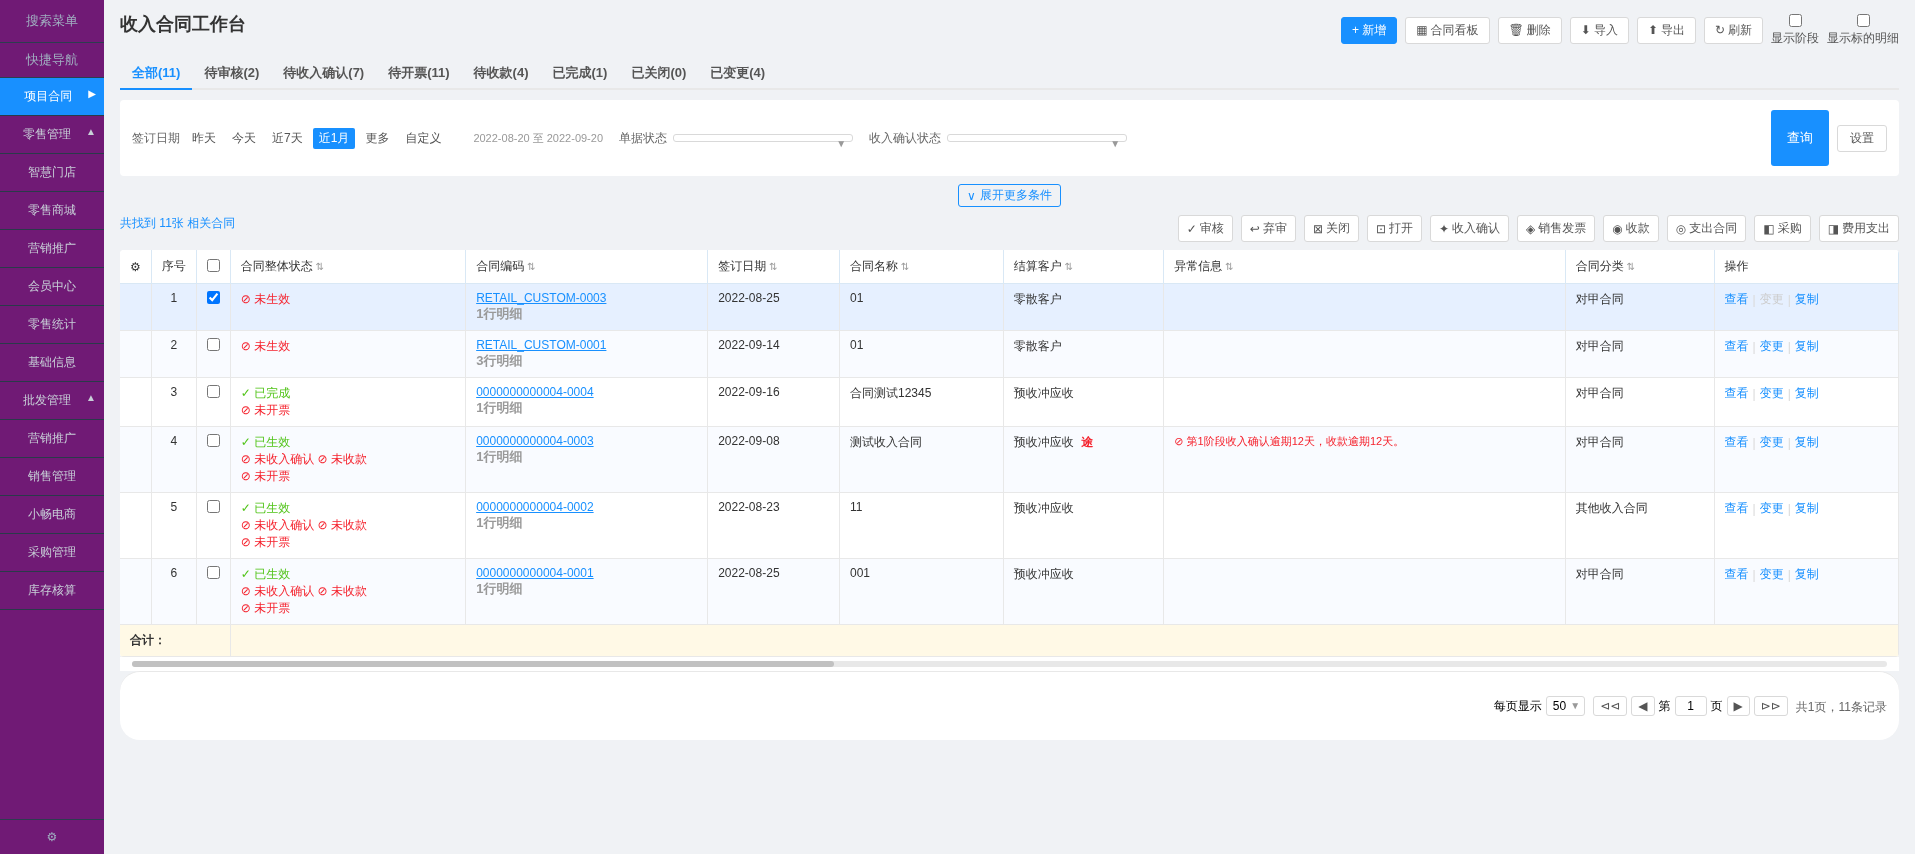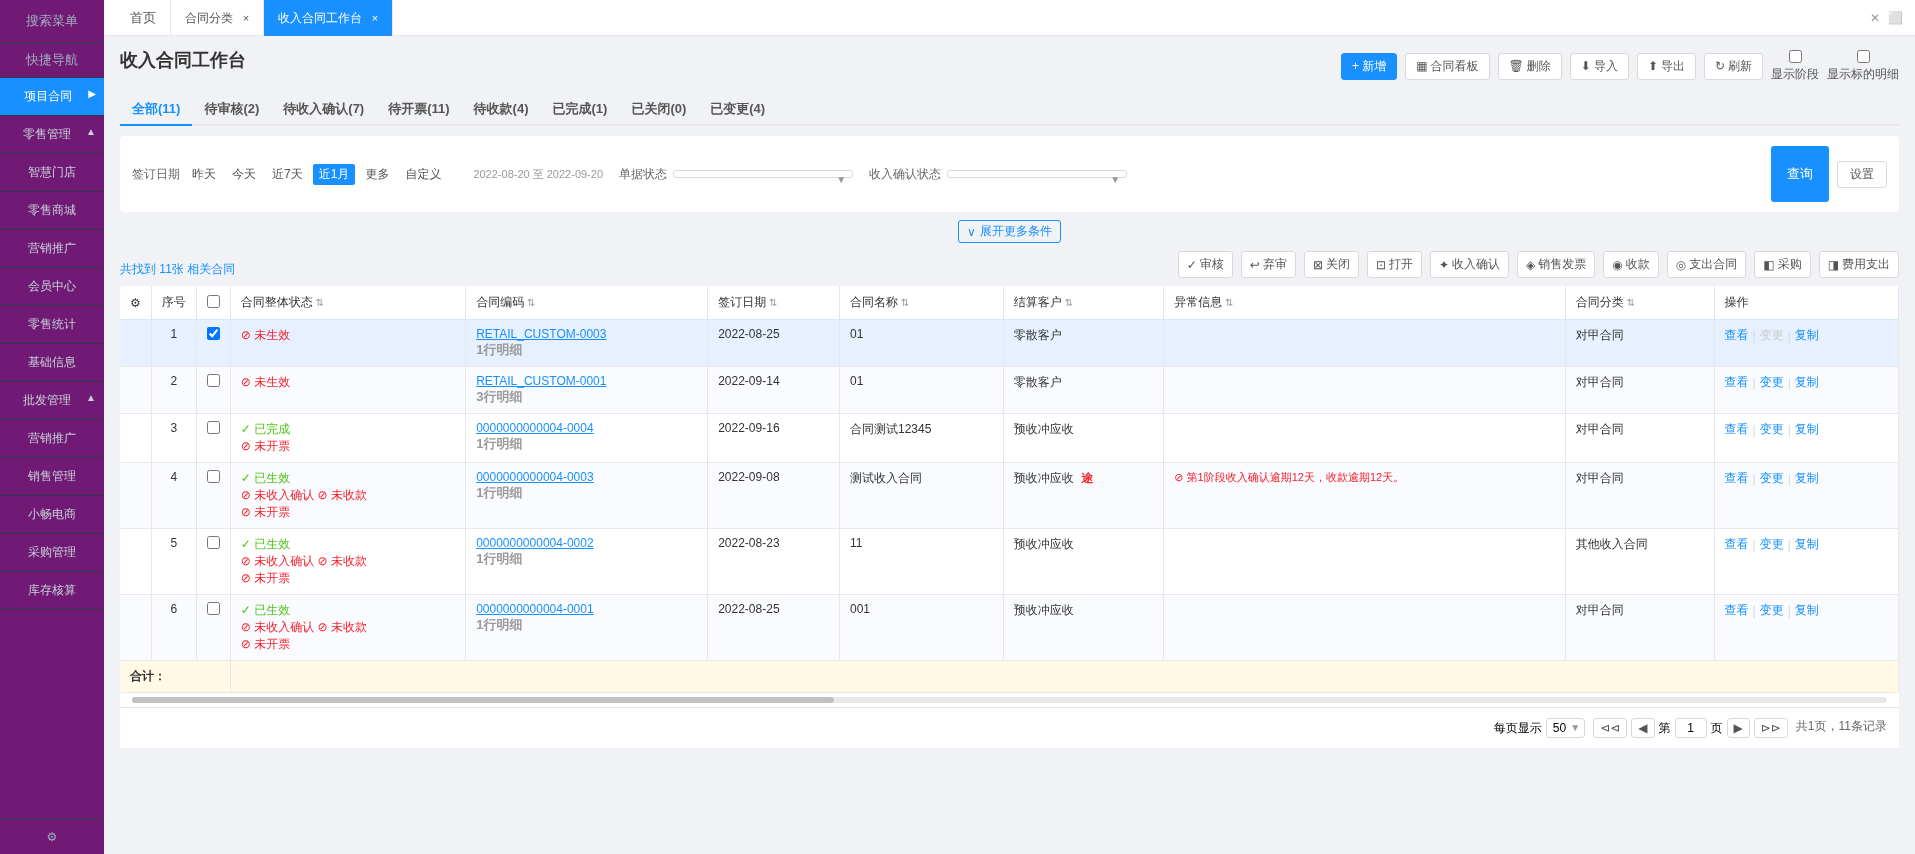--- a/index.html
+++ b/index.html
@@ -50,21 +50,21 @@
     .date-options { display: flex; gap: 4px; align-items: center; }
     .date-btn { padding: 2px 6px; cursor: pointer; color: #555; border-radius: 2px; font-size: 12px; }
     .date-btn.active { background: #1890ff; color: #fff; border-radius: 2px; }
     .date-range { color: #999; font-size: 11px; margin-left: 20px; }
     .select-box { border: 1px solid #d9d9d9; border-radius: 3px; padding: 3px 24px 3px 8px; min-width: 160px; background: #fff; position: relative; color: #555; cursor: pointer; }
     .select-box::after { content: '▼'; position: absolute; right: 6px; top: 3px; font-size: 10px; color: #999; }
     .query-btn { padding: 19px 16px; background: #1890ff; color: #fff; border: none; border-radius: 3px; cursor: pointer; font-size: 13px; }
     .expand-btn { display: flex; align-items: center; gap: 4px; color: #1890ff; cursor: pointer; font-size: 12px; border: 1px solid #1890ff; padding: 2px 8px; border-radius: 3px; }
     
     
-    .action-row { display: flex; align-items: flex-end; gap: 8px; margin-bottom: 8px; }
+    .action-row { display: flex; align-items: flex-start; gap: 8px; margin-bottom: 8px; }
     .count-text { color: #333; font-size: 12px; }
     .count-text span { color: #1890ff; }
     .action-btns { margin-left: auto; display: flex; gap: 8px; flex-wrap: wrap; }
     .action-btn { display: flex; align-items: center; gap: 3px; padding: 4px 8px; border: 1px solid #d9d9d9; background: #fff; cursor: pointer; border-radius: 3px; color: #555; font-size: 12px; }
     
     
     .table-wrap { background: #fff; border-radius: 4px; overflow-x: auto; }
     table { width: 100%; border-collapse: collapse; min-width: 1200px; }
     thead tr { background: #e6f2ff; }
     th { padding: 8px 10px; text-align: left; color: #333; font-weight: normal; border-bottom: 1px solid #d9e8f5; border-right: 1px solid #d9e8f5; white-space: nowrap; font-size: 12px; }
@@ -82,21 +82,21 @@
     .op-btn { color: #1890ff; cursor: pointer; font-size: 12px; }
     .op-btn.disabled { color: #ccc; cursor: default; }
     .op-sep { color: #d9d9d9; }
     .error-msg { color: #f5222d; font-size: 11px; }
     .urgent-icon { color: #f5222d; font-weight: bold; margin-left: 4px; }
     
     
     .total-row td { background: #fff9e6; font-weight: bold; }
     
     
-    .pagination { display: flex; align-items: flex-start; justify-content: flex-end; padding: 10px 12px; background: #fff; border-top: 1px solid #e8e8e8; gap: 8px; font-size: 12px; }
+    .pagination { display: flex; align-items: flex-end; justify-content: flex-end; padding: 24px 12px; background: #fff; border-top: 1px solid #e8e8e8; gap: 8px; font-size: 12px; border-radius: 20px; }
     .page-size-select { display: flex; align-items: center; gap: 4px; }
     .page-select-box { border: 1px solid #d9d9d9; border-radius: 3px; padding: 2px 18px 2px 6px; background: #fff; cursor: pointer; position: relative; }
     .page-select-box::after { content: '▼'; position: absolute; right: 4px; top: 3px; font-size: 10px; color: #999; }
     .page-nav { display: flex; align-items: center; gap: 4px; }
     .page-nav-btn { padding: 2px 6px; border: 1px solid #d9d9d9; background: #fff; cursor: pointer; border-radius: 3px; color: #555; }
     .page-input { width: 32px; border: 1px solid #d9d9d9; border-radius: 3px; padding: 2px 4px; text-align: center; }
     .page-total { color: #666; }
     
     
     .table-scroll { overflow-x: auto; }
@@ -163,35 +163,20 @@
     <span>库存核算</span>
   </div>
 
   <div class="sidebar-bottom">
     <span>⚙</span>
   </div>
 </div>
 
 <div class="main">
 
-  <div class="tabs-bar">
-    <div class="tab-item">首页</div>
-    <div class="tab-item">
-      <span>合同分类</span>
-      <span class="close-btn">×</span>
-    </div>
-    <div class="tab-item active">
-      <span>收入合同工作台</span>
-      <span class="close-btn">×</span>
-    </div>
-    <div class="tabs-bar-right">
-      <span>✕</span>
-      <span>⬜</span>
-    </div>
-  </div>
 
   <div class="content">
 
     <div style="display:flex; align-items:center; justify-content:space-between; margin-bottom:10px;">
       <h2 class="page-title">收入合同工作台</h2>
       <div class="toolbar" style="margin-bottom:0;">
         <button class="toolbar-btn primary">+ 新增</button>
         <button class="toolbar-btn">
           <span>▦</span>
           <span>合同看板</span>

